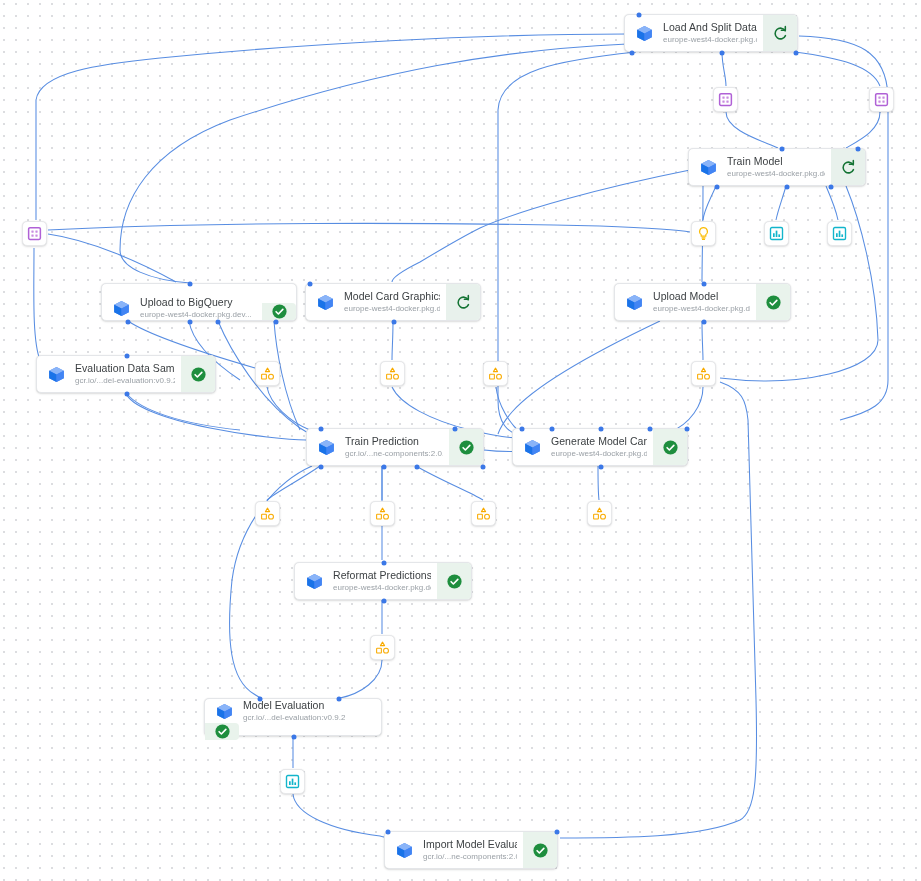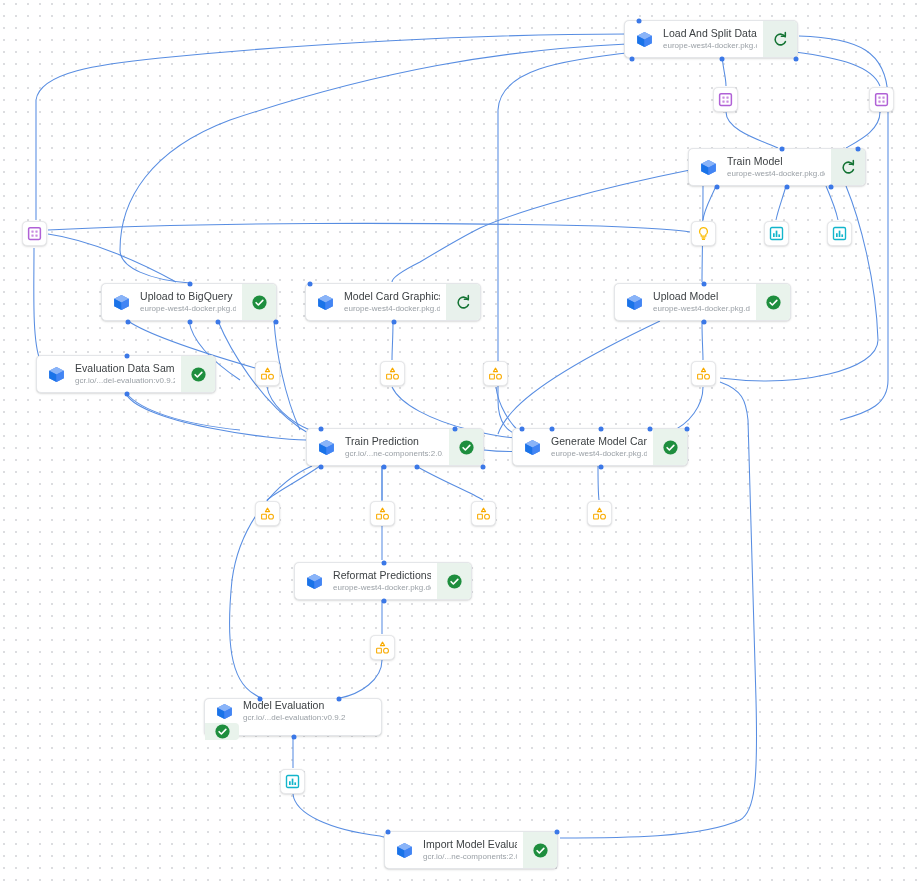--- a/index.html
+++ b/index.html
@@ -194,21 +194,21 @@
 
       <path d="M 293 736 C 293 756 293 764 293 768"></path>
 
       <path d="M 293 794 C 295 814 330 830 380 836 C 384 837 386 838 388 838"></path>
 
       <path d="M 560 838 C 620 838 700 838 740 820 C 755 812 758 780 756 700 C 752 560 750 460 748 420 C 746 400 742 390 720 382"></path>
     </g>
   </svg>
 
   <div id="node-layer">
-      <div class="node" style="left: 624px; top: 20px; width: 174px;">
+      <div class="node" style="left: 624px; top: 14px; width: 174px;">
         <div class="node-body">
           <span class="cube-icon"><svg viewBox="0 0 24 24" width="19" height="19">
               <path d="M12 2.6 21.2 7.3v9.4L12 21.4 2.8 16.7V7.3z" fill="#4285f4"></path>
               <path d="M12 2.6 21.2 7.3 12 12 2.8 7.3z" fill="#8ab4f8"></path>
               <path d="M12 12v9.4L2.8 16.7V7.3z" fill="#1a73e8"></path>
               <path d="M12 12 21.2 7.3v9.4L12 21.4z" fill="#4285f4"></path>
             </svg></span>
           <div class="node-text">
             <div class="node-title">Load And Split Data</div>
             <div class="node-sub">europe-west4-docker.pkg.dev...</div>
@@ -243,21 +243,21 @@
             <path d="M18.6 8.2A7.6 7.6 0 1 0 19 15" fill="none" stroke="#137333" stroke-width="2.2" stroke-linecap="round"></path>
             <path d="M13.2 7.4h5.6V2.3" fill="none" stroke="#137333" stroke-width="2.2" stroke-linecap="round" stroke-linejoin="round"></path>
           </svg>
         </div>
         <span class="port" style="left: 92.56px; top: 0px;"></span>
         <span class="port" style="left: 28.48px; top: 38px;"></span>
         <span class="port" style="left: 97.9px; top: 38px;"></span>
         <span class="port" style="left: 142.4px; top: 38px;"></span>
         <span class="port" style="left: 169.1px; top: 0px;"></span>
       </div>
-      <div class="node" style="left: 101px; top: 283px; width: 176px;">
+      <div class="node" style="left: 101px; top: 283px; width: 196px; align-items: flex-end;">
         <div class="node-body">
           <span class="cube-icon"><svg viewBox="0 0 24 24" width="19" height="19">
               <path d="M12 2.6 21.2 7.3v9.4L12 21.4 2.8 16.7V7.3z" fill="#4285f4"></path>
               <path d="M12 2.6 21.2 7.3 12 12 2.8 7.3z" fill="#8ab4f8"></path>
               <path d="M12 12v9.4L2.8 16.7V7.3z" fill="#1a73e8"></path>
               <path d="M12 12 21.2 7.3v9.4L12 21.4z" fill="#4285f4"></path>
             </svg></span>
           <div class="node-text">
             <div class="node-title">Upload to BigQuery</div>
             <div class="node-sub">europe-west4-docker.pkg.dev...</div>

